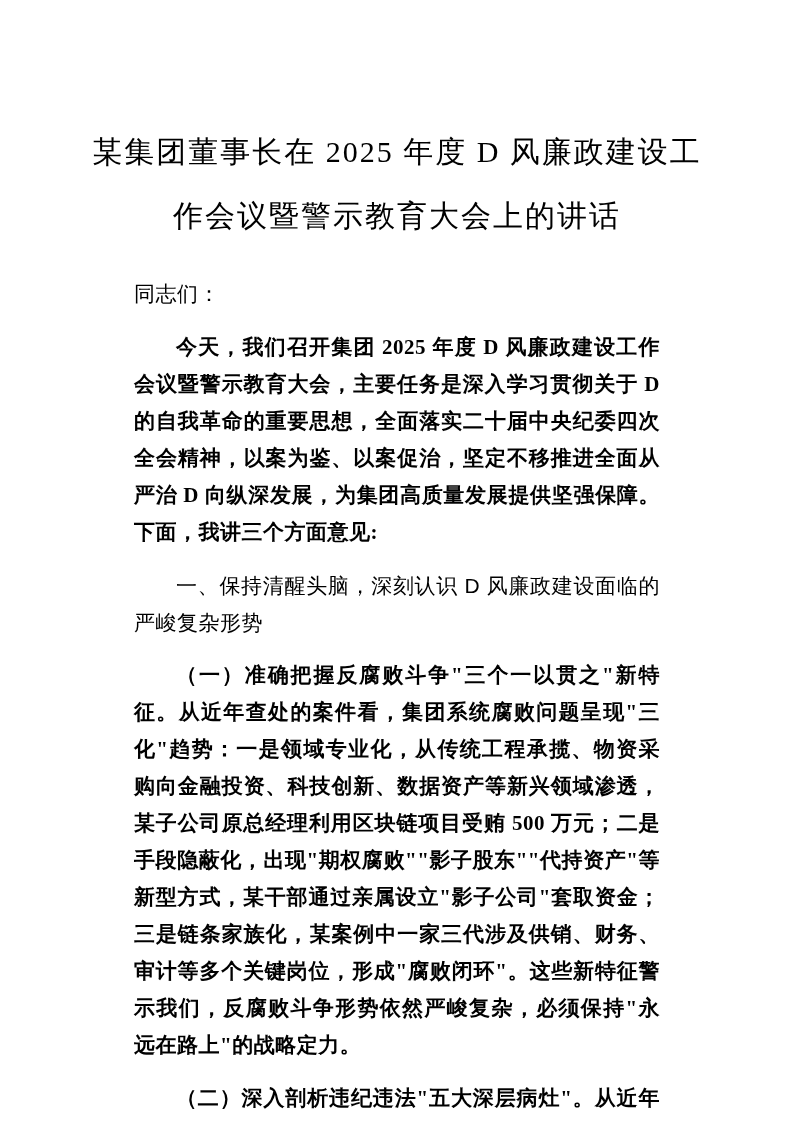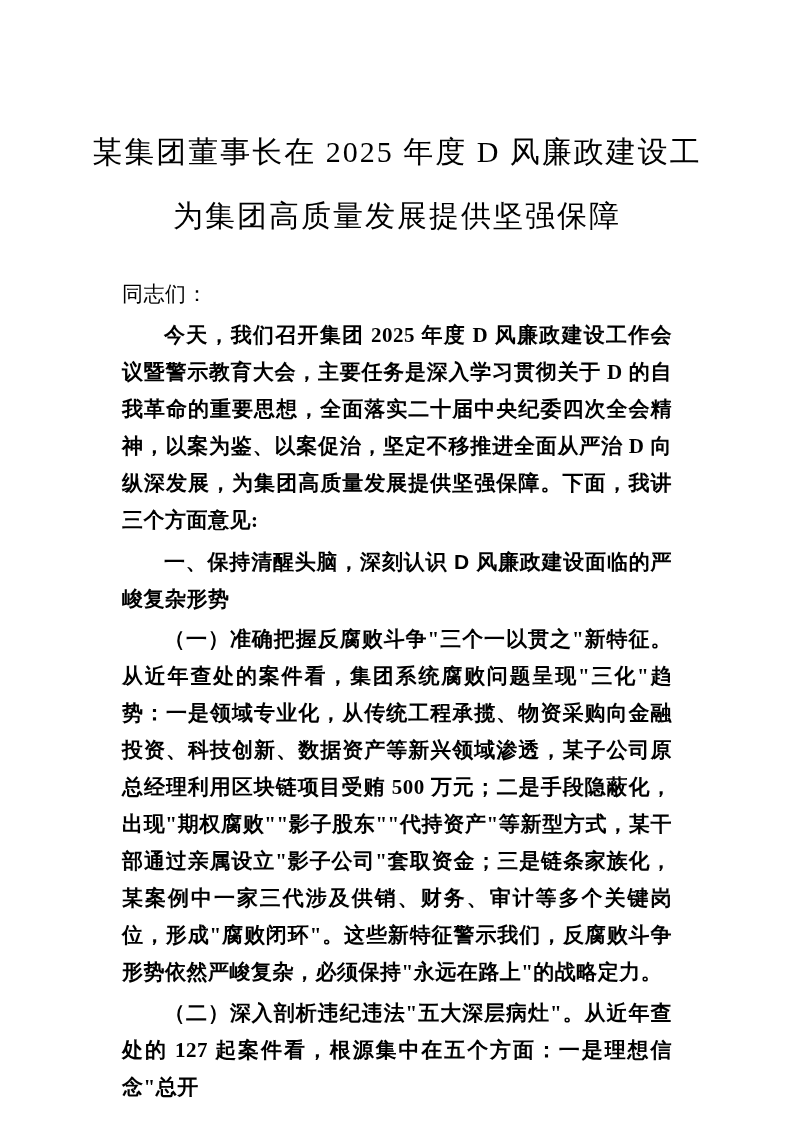--- a/index.html
+++ b/index.html
@@ -35,41 +35,41 @@
     margin: 28px 118px 0 118px;
     font-family: "Liberation Serif", serif;
     font-size: 21px;
     line-height: 37px;
     letter-spacing: 0.5px;
     text-align: justify;
     text-justify: inter-ideograph;
     color: #000000;
   }
   .doc-body p {
-    margin: 4px;
+    margin: 16px;
   }
   .para {
     text-indent: 2em;
     font-weight: bold;
   }
   .salutation {
     text-indent: 0;
   }
   .heading {
     font-family: "Liberation Sans", sans-serif;
-    font-weight: 700;
+    font-weight: 400;
   }
 </style>
 </head>
 <body>
 
 <div class="page">
   <h1 class="doc-title">
     <span class="title-line">某集团董事长在 2025 年度 D 风廉政建设工</span>
-    <span class="title-line">为集团高质量发展提供坚强保障</span>
+    <span class="title-line">作会议暨警示教育大会上的讲话</span>
   </h1>
 
   <div class="doc-body">
     <p class="salutation">同志们：</p>
 
     <p class="para">今天，我们召开集团 2025 年度 D 风廉政建设工作会议暨警示教育大会，主要任务是深入学习贯彻关于 D 的自我革命的重要思想，全面落实二十届中央纪委四次全会精神，以案为鉴、以案促治，坚定不移推进全面从严治 D 向纵深发展，为集团高质量发展提供坚强保障。下面，我讲三个方面意见:</p>
 
     <p class="para heading">一、保持清醒头脑，深刻认识 D 风廉政建设面临的严峻复杂形势</p>
 
     <p class="para">（一）准确把握反腐败斗争"三个一以贯之"新特征。从近年查处的案件看，集团系统腐败问题呈现"三化"趋势：一是领域专业化，从传统工程承揽、物资采购向金融投资、科技创新、数据资产等新兴领域渗透，某子公司原总经理利用区块链项目受贿 500 万元；二是手段隐蔽化，出现"期权腐败""影子股东""代持资产"等新型方式，某干部通过亲属设立"影子公司"套取资金；三是链条家族化，某案例中一家三代涉及供销、财务、审计等多个关键岗位，形成"腐败闭环"。这些新特征警示我们，反腐败斗争形势依然严峻复杂，必须保持"永远在路上"的战略定力。</p>

